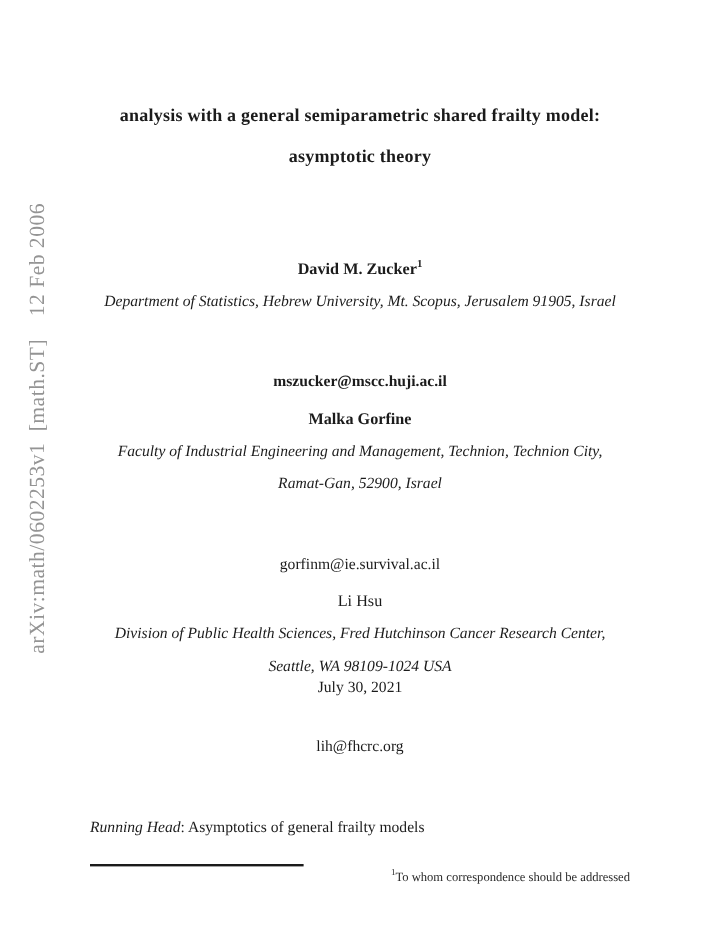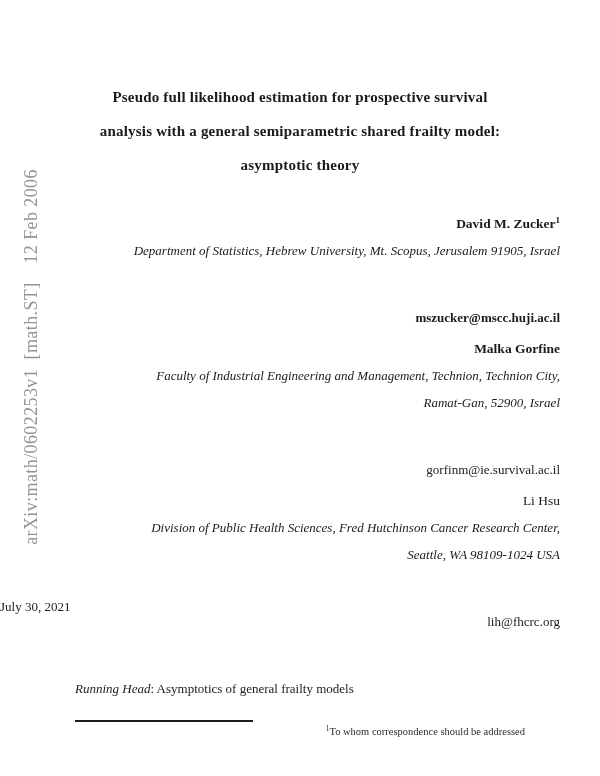--- a/index.html
+++ b/index.html
@@ -34,34 +34,34 @@
   }
   .authors {
     position: absolute;
     top: 210px;
     left: 40px;
     right: 40px;
     text-align: center;
     font-size: 13px;
     line-height: 27px;
   }
-  .author { margin-bottom: 4px; text-align: right; }
+  .author { margin-bottom: 4px; }
   .author .name { font-size: 13.5px; font-weight: bold; }
   .author .name.plain { font-weight: normal; }
   .author .name sup { font-size: 9px; vertical-align: super; line-height: 0; }
   .affil { font-style: italic; }
   .affil .roman { font-style: normal; }
   .email { font-style: normal; margin-top: 40px; }
   .email.bold { font-weight: bold; }
   .date {
     position: absolute;
-    top: 597px;
+    top: 563px;
     left: 0;
     width: 100%;
-    text-align: left;
+    text-align: center;
     font-size: 13px;
     line-height: 20px;
   }
   .running-head {
     position: absolute;
     top: 680px;
     left: 75px;
     font-size: 13px;
     line-height: 18px;
   }
@@ -88,21 +88,20 @@
   .footnote-text sup { font-size: 7.5px; vertical-align: super; line-height: 0; }
 </style>
 </head>
 <body>
 
 <div class="page">
 
   <div class="arxiv-stamp" style="color: rgb(148, 148, 148);">arXiv:math/0602253v1 [math.ST]  12 Feb 2006</div>
 
   <div class="title">
-    <div>Pseudo full likelihood estimation for prospective survival</div>
     <div>analysis with a general semiparametric shared frailty model:</div>
     <div>asymptotic theory</div>
   </div>
 
   <div class="authors">
 
     <div class="author">
       <div class="name"><span>David M. Zucker</span><sup>1</sup></div>
       <div class="affil">Department of Statistics, Hebrew University, Mt. Scopus, Jerusalem 91905, Israel</div>
       <div class="email bold">mszucker@mscc.huji.ac.il</div>

